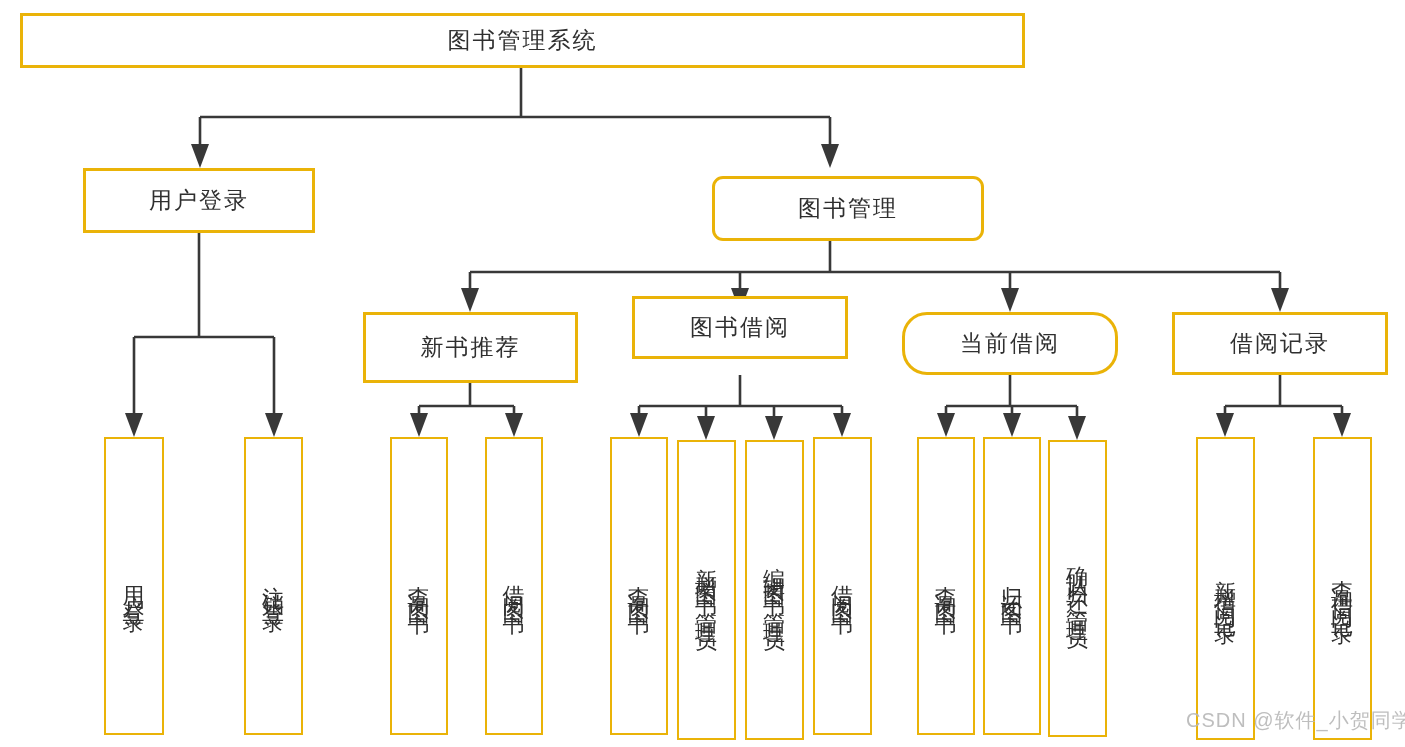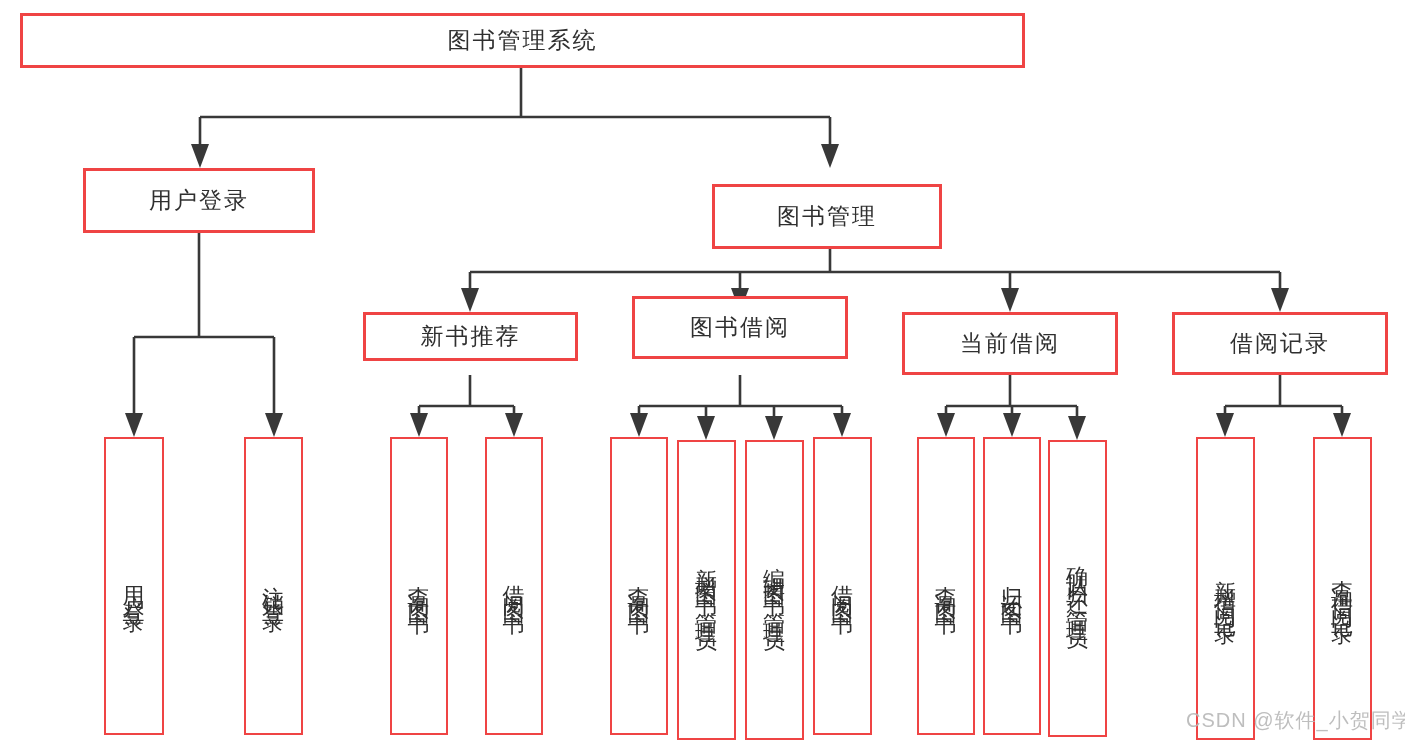--- a/index.html
+++ b/index.html
@@ -22,21 +22,21 @@
     stroke-width: 2.6;
   }
   #connectors polygon {
     fill: #383838;
     stroke: none;
   }
   .node {
     position: absolute;
     box-sizing: border-box;
     background: #ffffff;
-    border: 3px solid #ef4444;
+    border: 3px solid #eab308;
     color: #2f2f2f;
     display: flex;
     align-items: center;
     justify-content: center;
     font-size: 23px;
     letter-spacing: 2px;
     white-space: nowrap;
   }
   .node.leaf {
     border-width: 2.5px;
@@ -103,25 +103,25 @@
     <g>
       <path d="M1280 375 V406 M1225 406 H1342 M1225 406 V416 M1342 406 V416"></path>
       <polygon points="1216,413 1234,413 1225,437"></polygon>
       <polygon points="1333,413 1351,413 1342,437"></polygon>
     </g>
   </svg>
 
   <div class="node" style="left:20px; top:13px; width:1005px; height:55px;">图书管理系统</div>
 
   <div class="node" style="left:83px; top:168px; width:232px; height:65px;">用户登录</div>
-  <div class="node" style="left:712px; top:184px; width:230px; height:65px;">图书管理</div>
+  <div class="node" style="left:712px; top:176px; width:272px; height:65px;border-radius:11px;">图书管理</div>
 
-  <div class="node" style="left:363px; top:312px; width:215px; height:49px;">新书推荐</div>
+  <div class="node" style="left:363px; top:312px; width:215px; height:71px;">新书推荐</div>
   <div class="node" style="left:632px; top:296px; width:216px; height:63px;">图书借阅</div>
-  <div class="node" style="left:902px; top:312px; width:216px; height:63px;">当前借阅</div>
+  <div class="node" style="left:902px; top:312px; width:216px; height:63px;border-radius:25px;">当前借阅</div>
   <div class="node" style="left:1172px; top:312px; width:216px; height:63px;">借阅记录</div>
 
   <div class="node leaf" style="left:104px; top:437px; width:60px; height:298px;">用户登录</div>
   <div class="node leaf" style="left:244px; top:437px; width:59px; height:298px;">注销登录</div>
 
   <div class="node leaf" style="left:390px; top:437px; width:58px; height:298px;">查询图书</div>
   <div class="node leaf" style="left:485px; top:437px; width:58px; height:298px;">借阅图书</div>
 
   <div class="node leaf" style="left:610px; top:437px; width:58px; height:298px;">查询图书</div>
   <div class="node leaf" style="left:677px; top:440px; width:59px; height:300px;">新增图书（管理员）</div>

